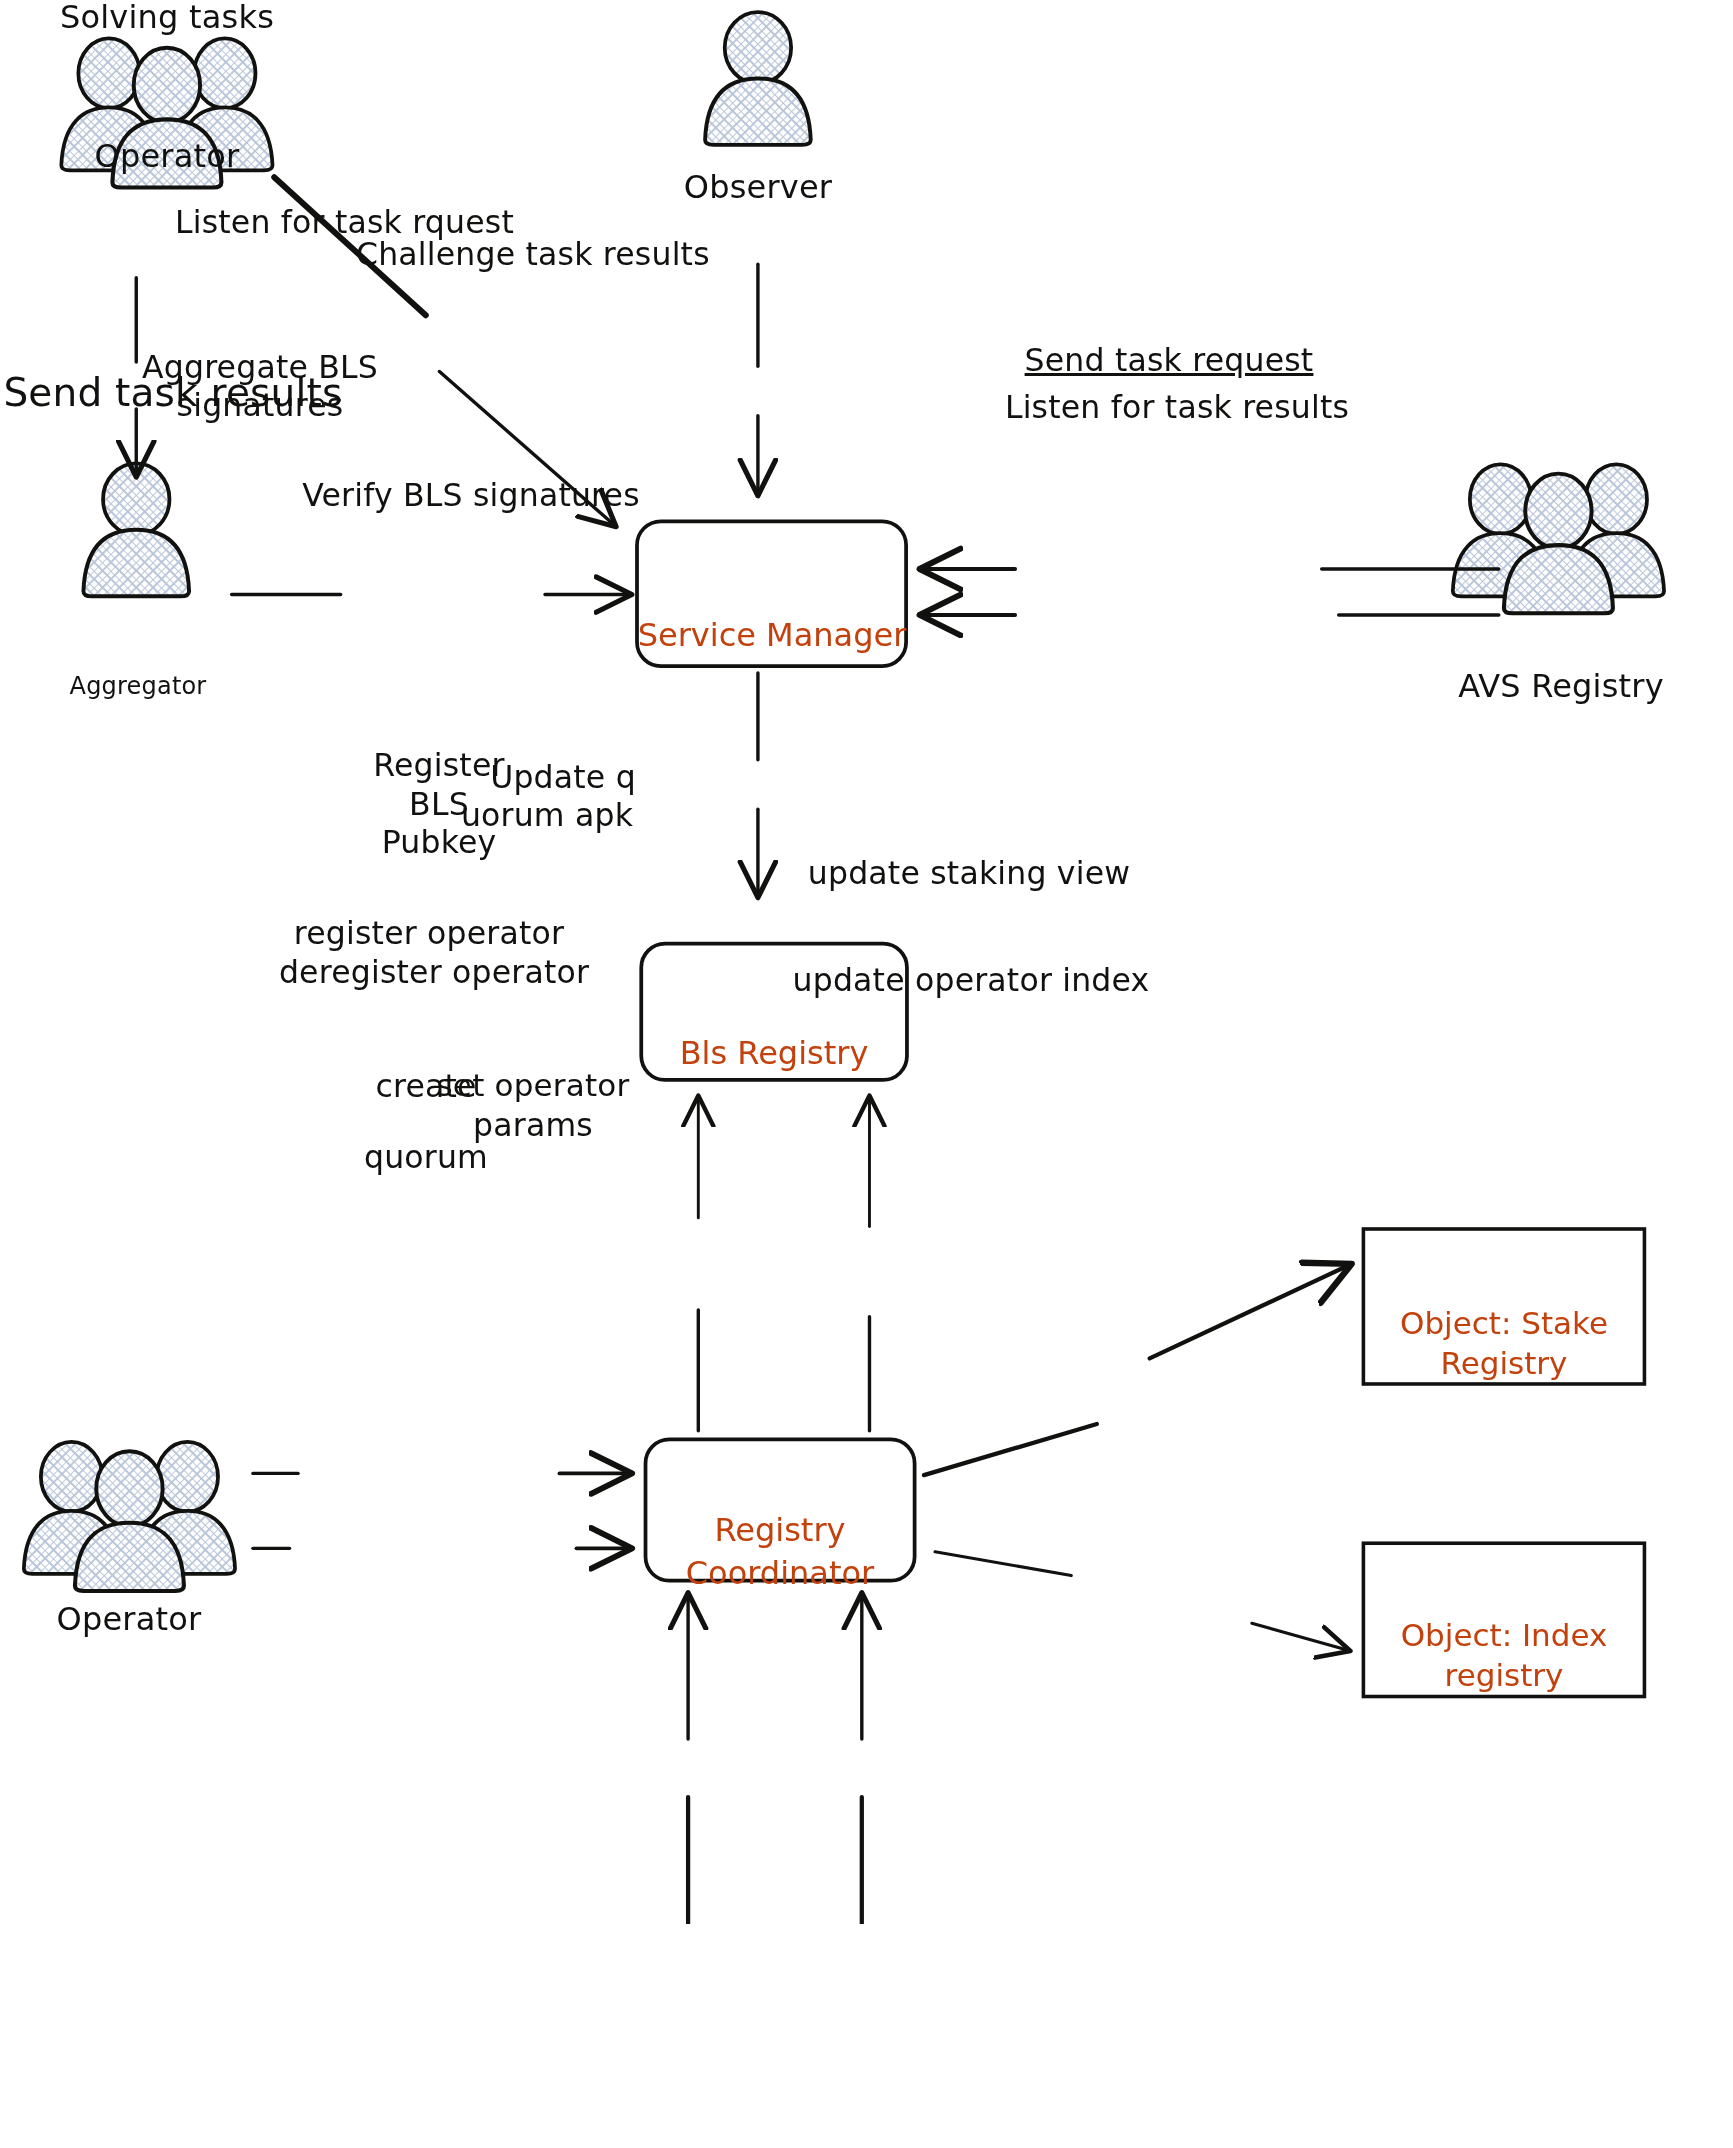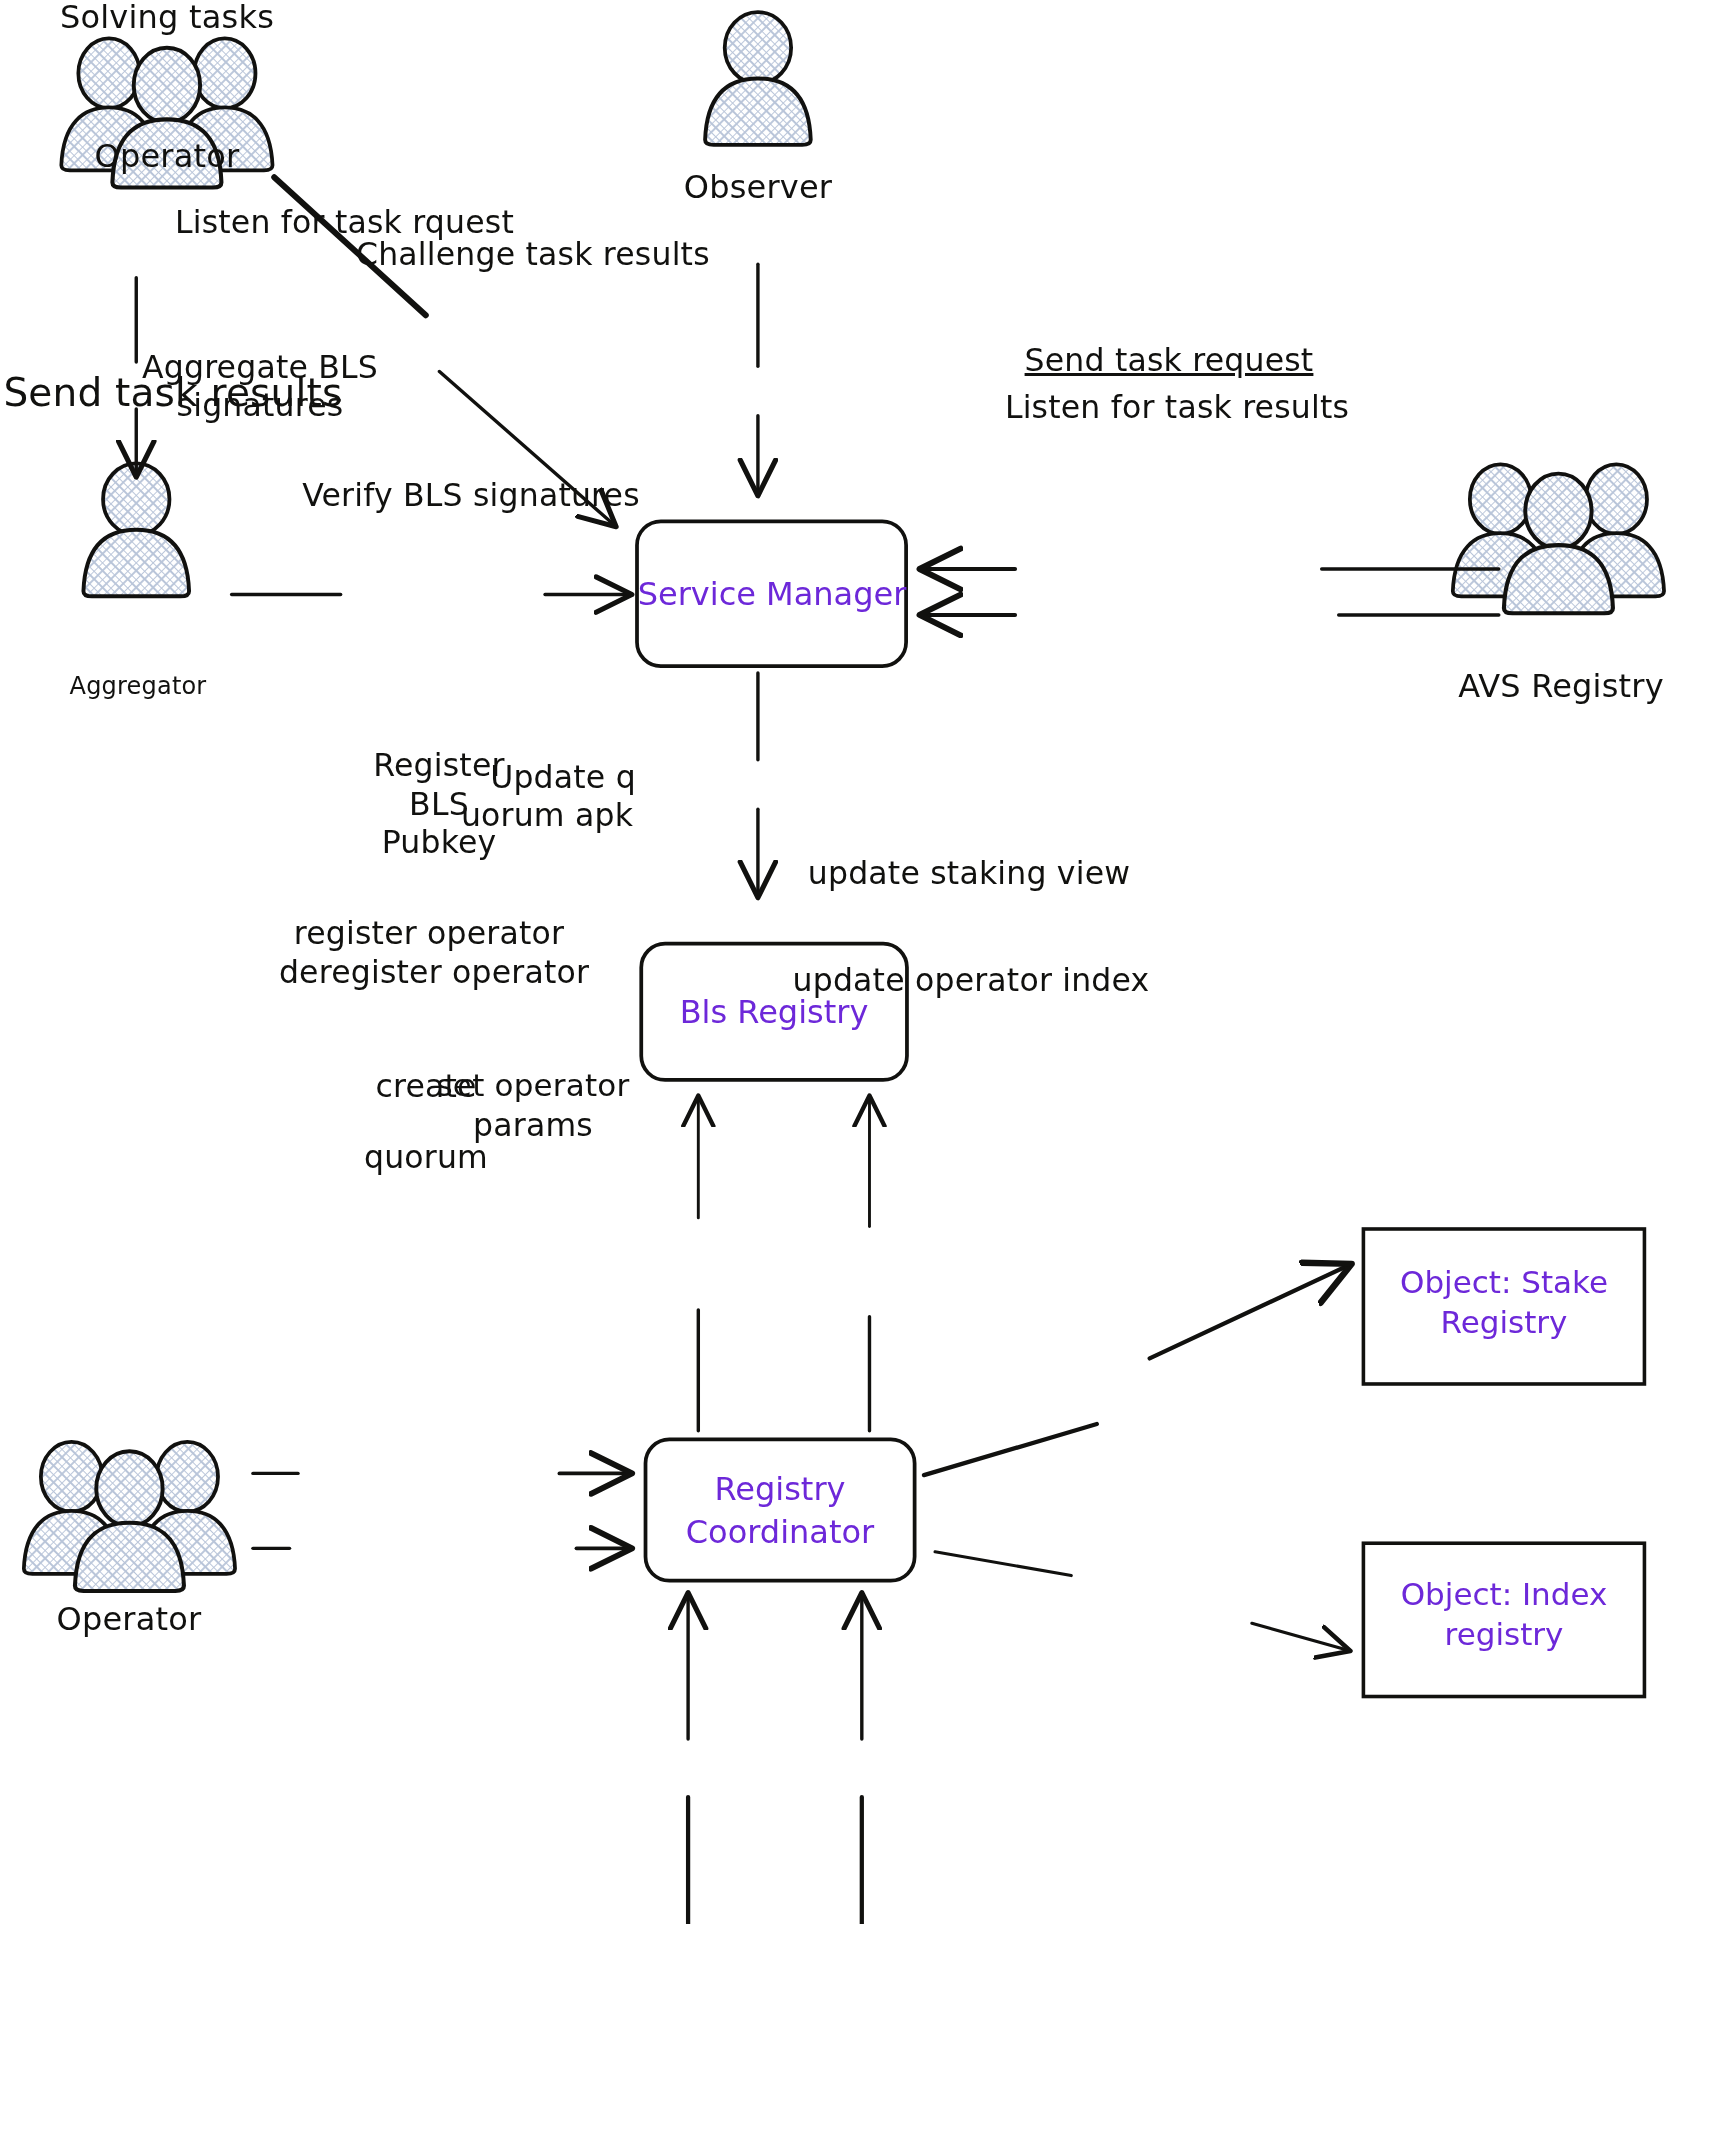--- a/index.html
+++ b/index.html
@@ -3,21 +3,21 @@
 <meta charset="utf-8">
 <style>
   html,body{margin:0;padding:0;background:#ffffff;}
   body{font-family:"DejaVu Sans", sans-serif;}
   #stage{position:relative;width:1733px;height:1924px;background:#fff;overflow:hidden;}
   #stage svg.layer{position:absolute;left:0;top:0;width:1733px;height:2148px;overflow:visible;}
   .lbl{position:absolute;color:#11110f;font-family:"DejaVu Sans", sans-serif;
        white-space:pre;line-height:1.22;letter-spacing:0.2px;}
   .lbl.c{transform:translateX(-50%);text-align:center;}
   .node-text{position:absolute;transform:translate(-50%,-50%);text-align:center;
-       color:#6d28d9;white-space:pre;line-height:1.25;}
+       color:#c2410c;white-space:pre;line-height:1.25;margin-top:41px;}
 </style>
 </head>
 <body>
 
 <div id="stage">
 
   <svg class="layer" viewBox="0 0 2035 2522">
     <defs>
       <pattern id="hatch" width="14" height="14" patternUnits="userSpaceOnUse" patternTransform="rotate(45)">
         <rect width="14" height="14" fill="#ffffff"></rect>

